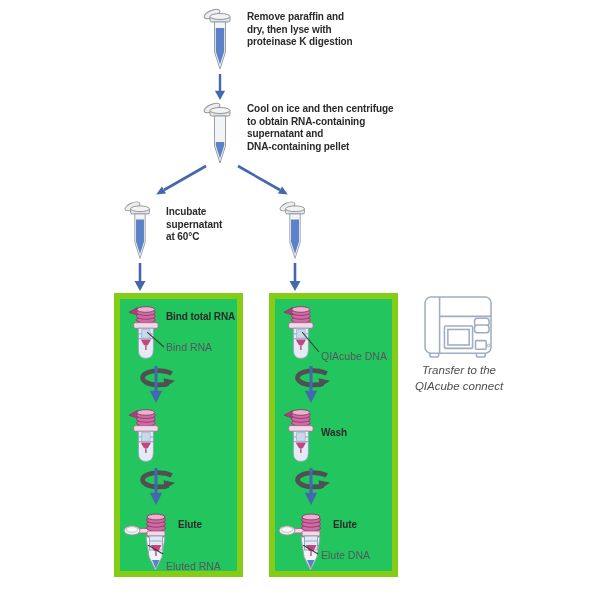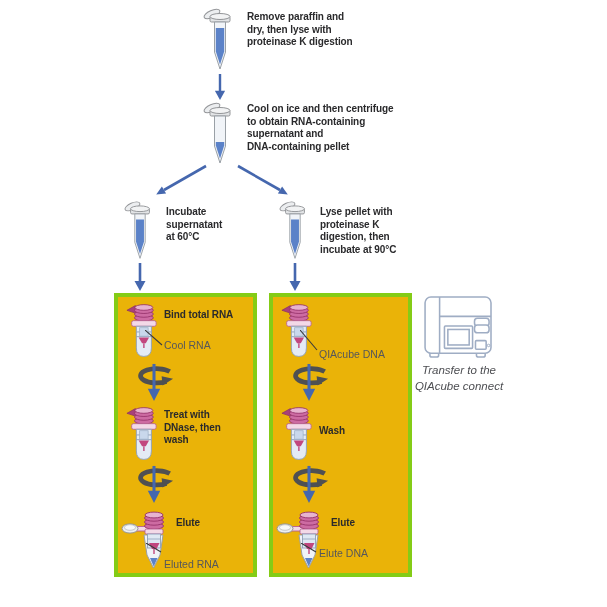--- a/index.html
+++ b/index.html
@@ -12,21 +12,21 @@
     color:#2a2a2c; white-space:pre-line; letter-spacing:-0.1px;
   }
   .label-text {
     position:absolute; font-weight:normal; font-size:10.5px; line-height:1.2;
     color:#56575b; white-space:pre-line;
   }
   .caption-text {
     position:absolute; font-size:11.5px; line-height:1.35; color:#4d4e52;
     white-space:pre-line; text-align:center;font-style:italic;
   }
-  .box { position:absolute; width:143px; height:284px; border:4px solid #84cc16; background:#eab308; }
+  .box { position:absolute; width:129px; height:284px; border:6px solid #84cc16; background:#22c55e; }
   svg { display:block; }
 </style>
 </head>
 <body>
 
 <svg width="0" height="0" style="position:absolute" aria-hidden="true">
   <defs>
     <symbol id="sym-tube-full" viewBox="0 0 36 66">
       <ellipse cx="10" cy="8" rx="8.5" ry="3.6" fill="#eceef0" stroke="#939598" transform="rotate(-24 10 8)"></ellipse>
       <rect x="8" y="10" width="20" height="6" rx="1.5" fill="#e2e4e6" stroke="#939598"></rect>
@@ -135,48 +135,41 @@
   <div class="step-text" style="left:166px;top:206px;width:100px">Incubate
 supernatant
 at 60°C</div>
   <svg class="abs" style="left:133px;top:263px" width="14" height="28" viewBox="0 0 14 28">
       <use href="#sym-arrow-down"></use>
     </svg>
 
   <svg class="abs" style="left:278px;top:198px" width="34" height="64">
       <use href="#sym-tube-full"></use>
     </svg>
-  <div class="step-text" style="left:320px;top:206px;width:115px">Lyse pellet with
-proteinase K
-digestion, then
-incubate at 90°C</div>
   <svg class="abs" style="left:288px;top:263px" width="14" height="28" viewBox="0 0 14 28">
       <use href="#sym-arrow-down"></use>
     </svg>
 
   <div class="box" style="left:114px;top:293px">
     <svg class="abs" style="left:8px;top:5px" width="32" height="58">
         <use href="#sym-spin-column"></use>
       </svg>
     <div class="step-text" style="left:46px;top:12px;width:78px">Bind total RNA</div>
     <svg class="abs" style="left:27px;top:33px" width="18" height="16" viewBox="0 0 18 16">
       <line x1="0" y1="0" x2="17" y2="15" stroke="#3a3a3c" stroke-width="1.1"></line>
     </svg>
-    <div class="label-text" style="left:46px;top:42px;width:75px">Cool RNA</div>
+    <div class="label-text" style="left:46px;top:42px;width:75px">Bind RNA</div>
 
     <svg class="abs" style="left:14px;top:66px" width="44" height="40" viewBox="0 0 44 42">
         <use href="#sym-rotor"></use>
       </svg>
 
     <svg class="abs" style="left:8px;top:108px" width="32" height="58">
         <use href="#sym-spin-column"></use>
       </svg>
-    <div class="step-text" style="left:46px;top:112px;width:78px">Treat with
-DNase, then
-wash</div>
 
     <svg class="abs" style="left:14px;top:168px" width="44" height="40" viewBox="0 0 44 42">
         <use href="#sym-rotor"></use>
       </svg>
 
     <svg class="abs" style="left:2px;top:212px" width="54" height="64">
         <use href="#sym-elute"></use>
       </svg>
     <div class="step-text" style="left:58px;top:220px;width:60px">Elute</div>
     <svg class="abs" style="left:28px;top:246px" width="16" height="10" viewBox="0 0 16 10">

